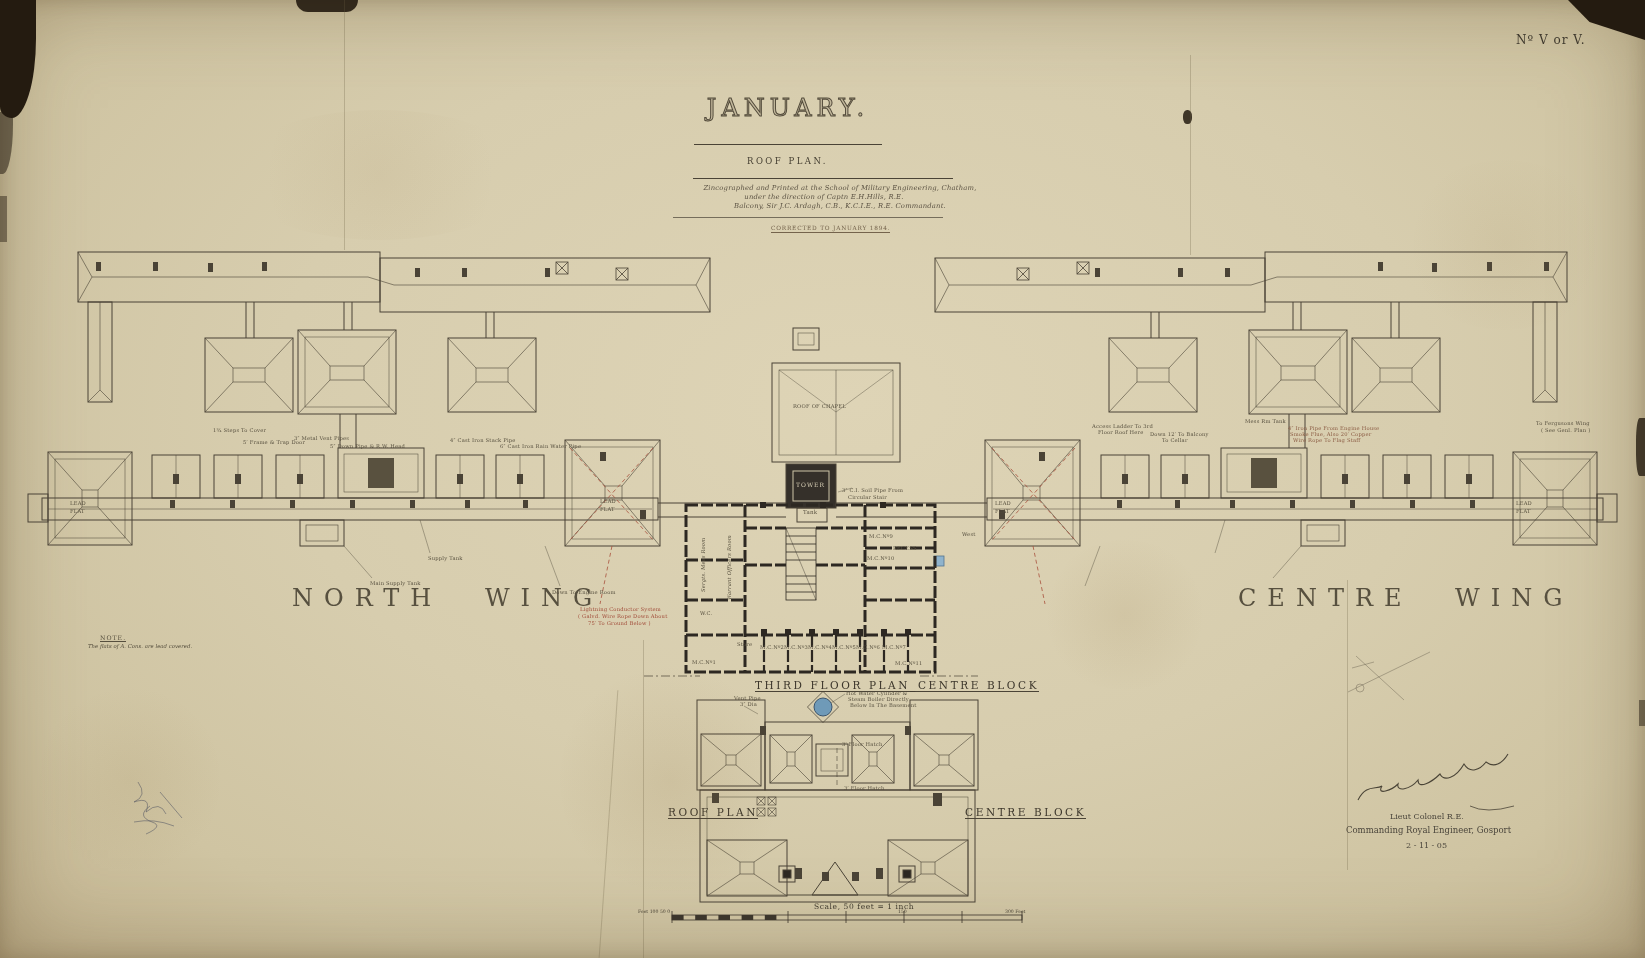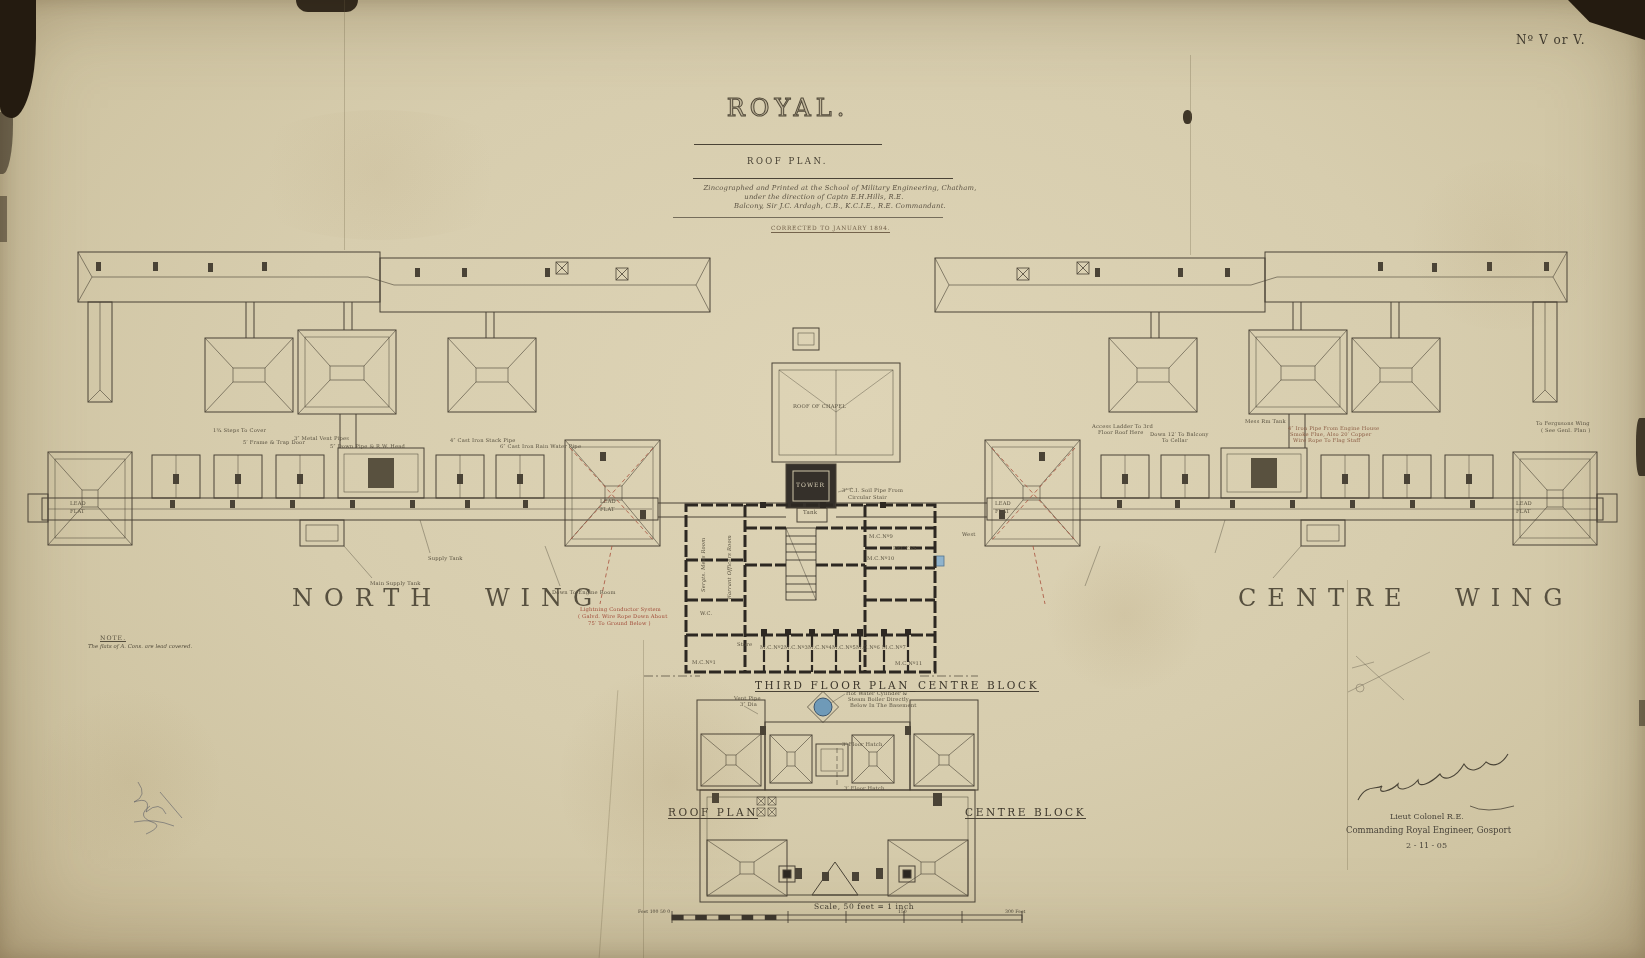--- a/index.html
+++ b/index.html
@@ -348,21 +348,21 @@
 
     <g stroke="rgba(70,75,95,.5)" fill="none" stroke-width="1">
       <path d="M138,782 q10,14 -4,20 q18,-6 12,10 q14,-12 20,2"></path>
       <path d="M150,806 q-14,10 2,16 q12,4 -6,12"></path>
       <path d="M160,792 l22,26"></path>
       <path d="M134,822 q20,-4 40,4"></path>
     </g>
   </svg>
 
   <div class="abs plate">Nº V or V.</div>
-  <div class="abs t-sub">ROYAL.</div>
+  <div class="abs t-sub">JANUARY.</div>
   <div class="rule" style="left:694px;top:144px;width:188px"></div>
   <div class="abs roofplan">ROOF PLAN.</div>
   <div class="rule" style="left:693px;top:178px;width:260px"></div>
   <div class="abs imprint" style="left:840px;top:184px">Zincographed and Printed at the School of Military Engineering, Chatham,</div>
   <div class="abs imprint" style="left:824px;top:193px">under the direction of Captn E.H.Hills, R.E.</div>
   <div class="abs imprint" style="left:840px;top:202px">Balcony, Sir J.C. Ardagh, C.B., K.C.I.E., R.E. Commandant.</div>
   <div class="rule" style="left:673px;top:217px;width:270px;opacity:.7"></div>
   <div class="abs stamp">CORRECTED TO JANUARY 1894.</div>
 
   <div class="abs wing" style="left:292px;top:584px">NORTH WING</div>

